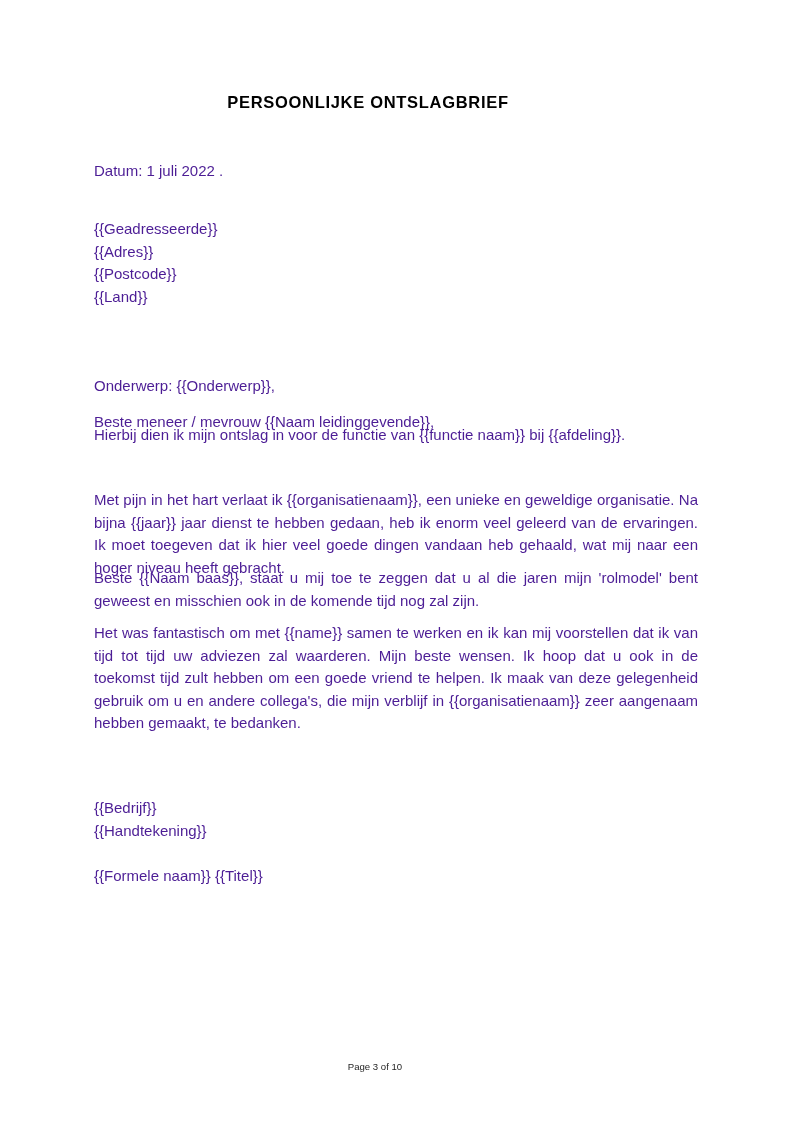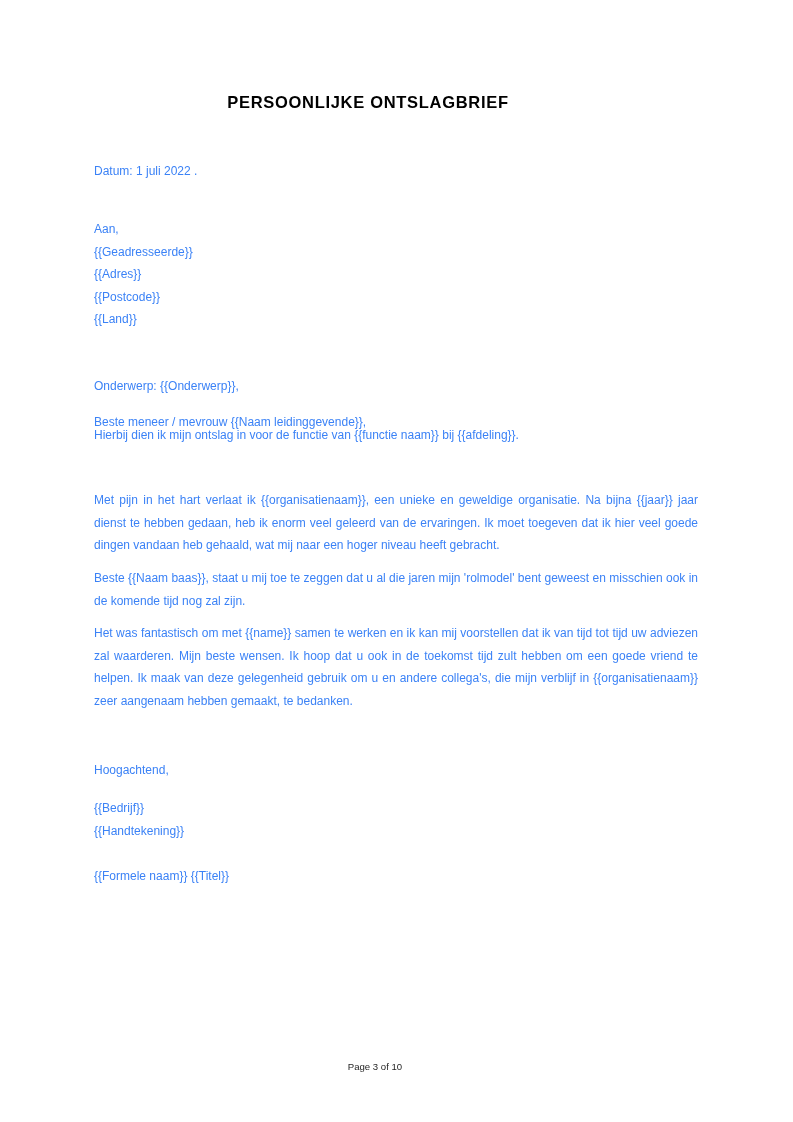--- a/index.html
+++ b/index.html
@@ -30,23 +30,23 @@
     text-align: center;
     font-size: 16.5px;
     font-weight: bold;
     letter-spacing: 0.7px;
     color: #000000;
   }
   .body-block {
     position: absolute;
     left: 94px;
     width: 604px;
-    font-size: 12px;
+    font-size: 15px;
     line-height: 22.6px;
-    color: #3b82f6;
+    color: #4c1d95;
   }
   .date-line   { top: 160px; }
   .address     { top: 218px; }
   .subject     { top: 375px; }
   .salutation  { top: 411px; }
   .para-1      { top: 424px; }
   .para-2      { top: 489px; text-align: justify; }
   .para-3      { top: 567px; text-align: justify; }
   .para-4      { top: 622px; text-align: justify; }
   .thanks      { top: 721px; }
@@ -80,21 +80,20 @@
 
 <div class="page">
 
   <div class="doc-title">PERSOONLIJKE ONTSLAGBRIEF</div>
 
   <div class="body-block date-line">
     <span class="line">Datum: 1 juli 2022 .</span>
   </div>
 
   <div class="body-block address">
-    <span class="line">Aan,</span>
     <span class="line">{{Geadresseerde}}</span>
     <span class="line">{{Adres}}</span>
     <span class="line">{{Postcode}}</span>
     <span class="line">{{Land}}</span>
   </div>
 
   <div class="body-block subject">
     <span class="line">Onderwerp: {{Onderwerp}},</span>
   </div>
 
@@ -112,23 +111,20 @@
 
   <div class="body-block para-3">
     <span class="line">Beste {{Naam baas}}, staat u mij toe te zeggen dat u al die jaren mijn 'rolmodel' bent geweest en misschien ook in de komende tijd nog zal zijn.</span>
   </div>
 
   <div class="body-block para-4">
     <span class="line">Het was fantastisch om met {{name}} samen te werken en ik kan mij voorstellen dat ik van tijd tot tijd uw adviezen zal waarderen. Mijn beste wensen. Ik hoop dat u ook in de toekomst tijd zult hebben om een goede vriend te helpen. Ik maak van deze gelegenheid gebruik om u en andere collega's, die mijn verblijf in {{organisatienaam}} zeer aangenaam hebben gemaakt, te bedanken.</span>
   </div>
 
 
-  <div class="body-block closing">
-    <span class="line">Hoogachtend,</span>
-  </div>
 
   <div class="body-block signature">
     <span class="line">{{Bedrijf}}</span>
     <span class="line">{{Handtekening}}</span>
   </div>
 
   <div class="body-block formal-name">
     <span class="line">{{Formele naam}} {{Titel}}</span>
   </div>
 

